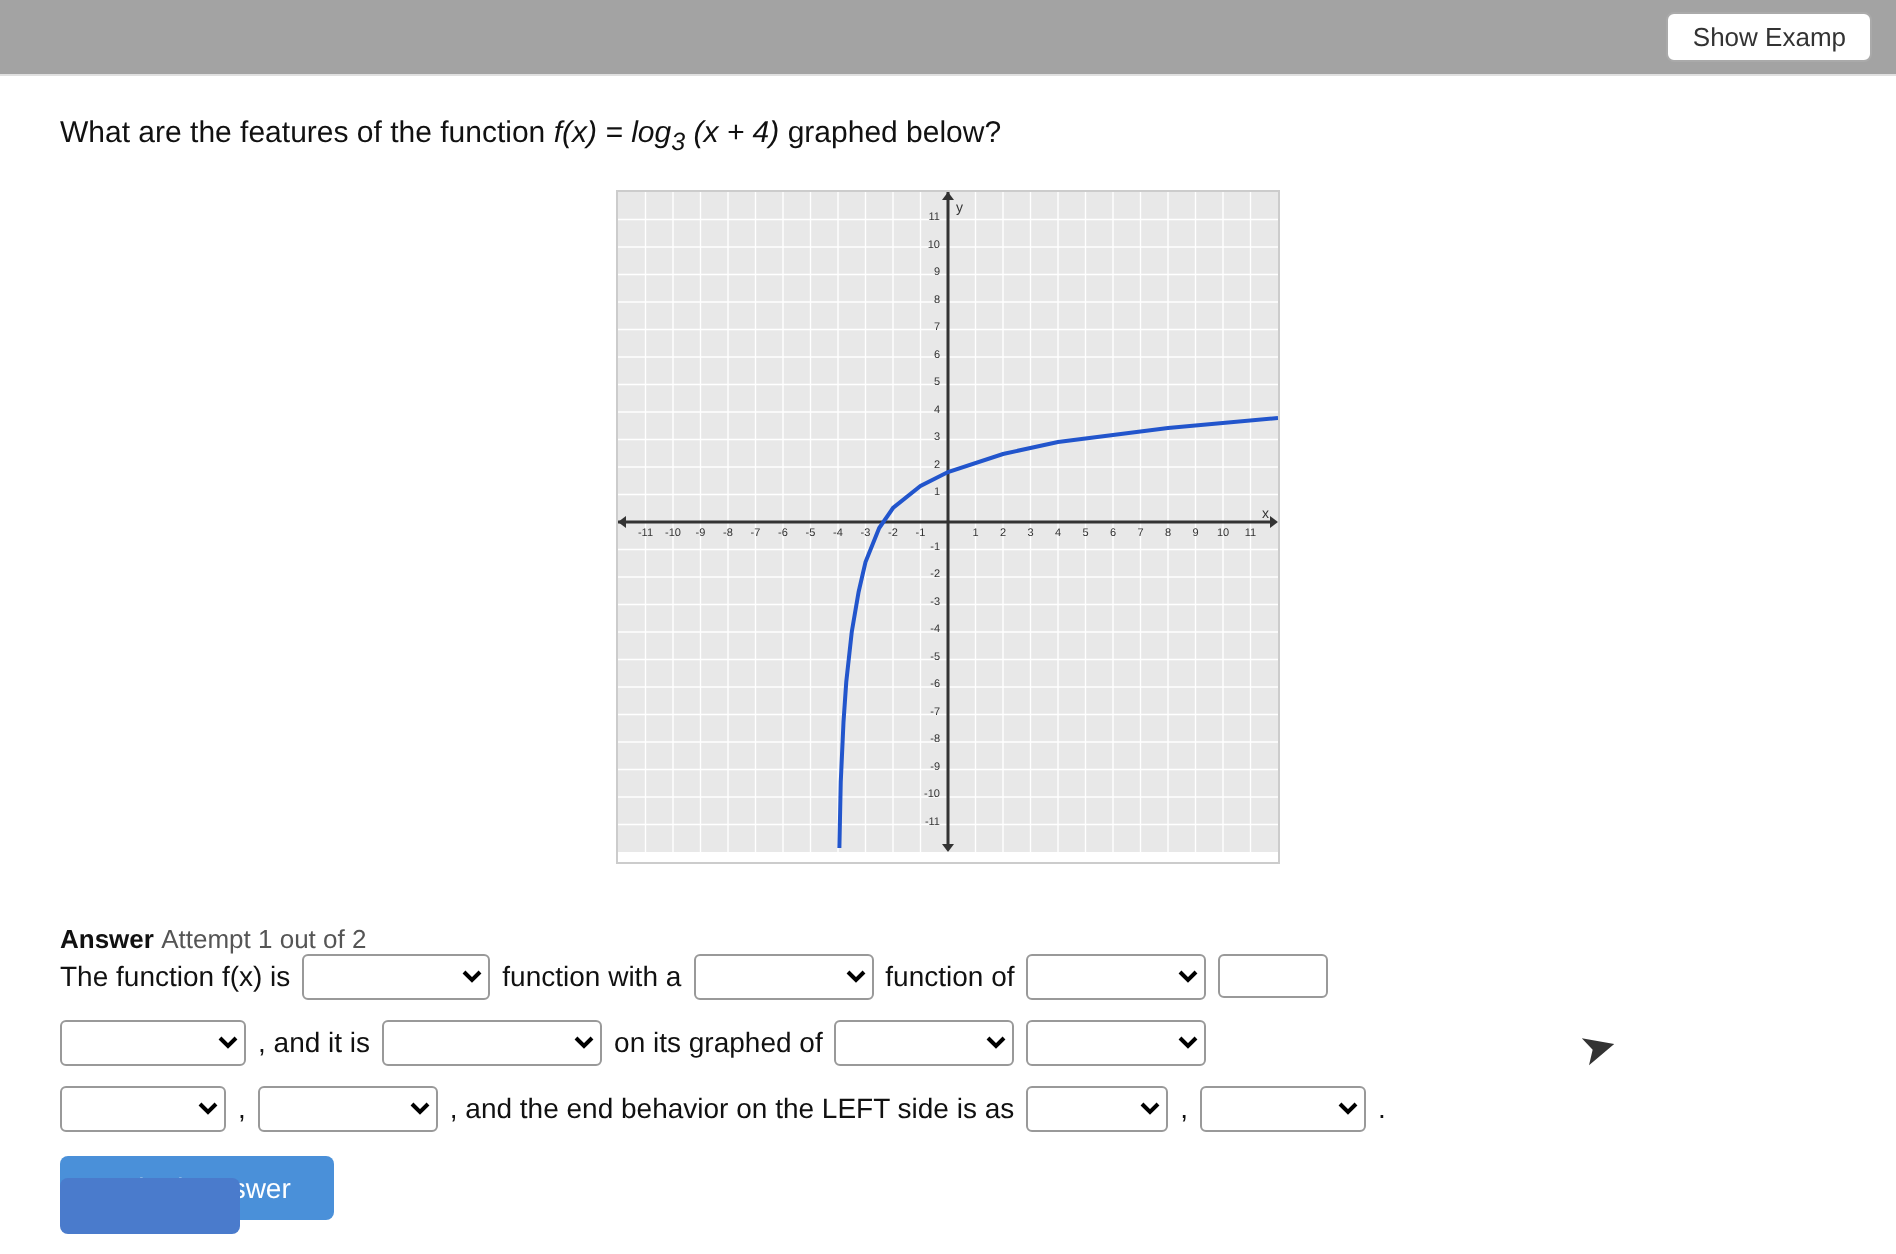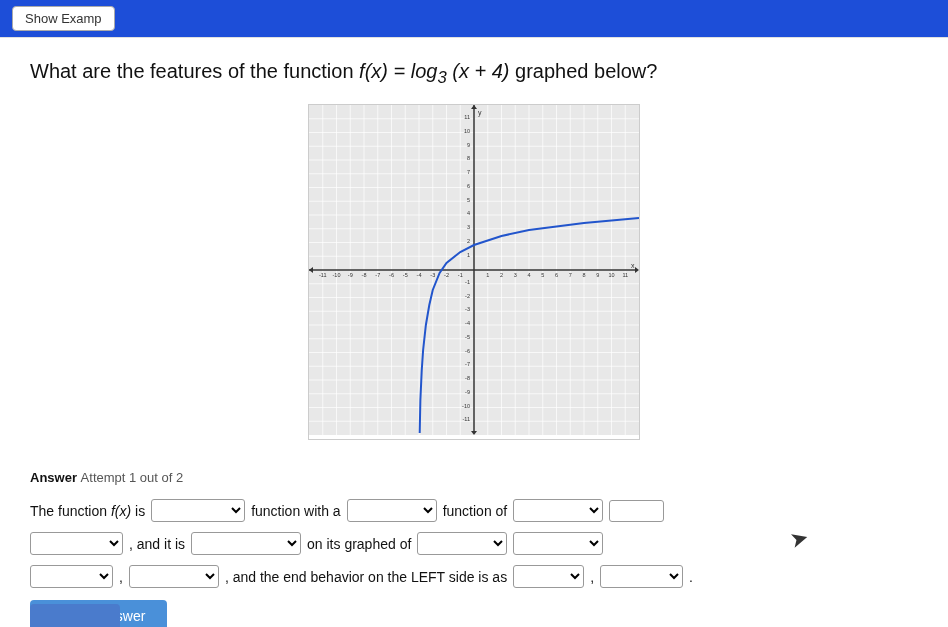--- a/index.html
+++ b/index.html
@@ -7,42 +7,42 @@
       font-family: Arial, sans-serif;
       background: #fff;
       width: 948px;
       min-height: 627px;
       position: relative;
       overflow: hidden;
     }
 
     .top-bar {
       display: flex;
-      justify-content: flex-start;
+      justify-content: flex-end;
       padding: 6px 12px;
       border-bottom: 1px solid #e0e0e0;
-      background: #1d4ed8;
+      background: #a3a3a3;
     }
 
     .show-example-btn {
       background: #fff;
       border: 1px solid #aaa;
       border-radius: 4px;
       padding: 4px 12px;
       font-size: 13px;
       cursor: pointer;
       color: #333;
     }
 
     .main-content {
       padding: 18px 30px 10px 30px;
     }
 
     .question-text {
-      font-size: 20px;
+      font-size: 15px;
       color: #111;
       margin-bottom: 14px;
       line-height: 1.5;
     }
 
     .graph-container {
       display: flex;
       justify-content: center;
       margin-bottom: 20px;
     }
@@ -52,21 +52,20 @@
       border: 1px solid #ccc;
     }
 
     .answer-section {
       padding: 10px 0 0 0;
     }
 
     .attempt-label {
       font-size: 13px;
       color: #555;
-      margin-bottom: 14px;
     }
 
     .attempt-label strong {
       color: #111;
       font-weight: bold;
     }
 
     .answer-rows {
       display: flex;
       flex-direction: column;
@@ -300,21 +299,21 @@
   </div>
 
   <div class="answer-section">
     <div class="attempt-label">
       <strong>Answer</strong>&nbsp;<span>Attempt 1 out of 2</span>
     </div>
 
     <div class="answer-rows">
 
       <div class="answer-row">
-        <span>The function <span style="font-style:italic;margin-top:28px;">f(x)</span> is</span>
+        <span>The function <span style="margin-top:28px;">f(x)</span> is</span>
         <select class="answer-select">
           <option value=""></option>
           <option>increasing</option>
           <option>decreasing</option>
           <option>constant</option>
         </select>
         <span>function with a</span>
         <select class="answer-select">
           <option value=""></option>
           <option>vertical</option>

